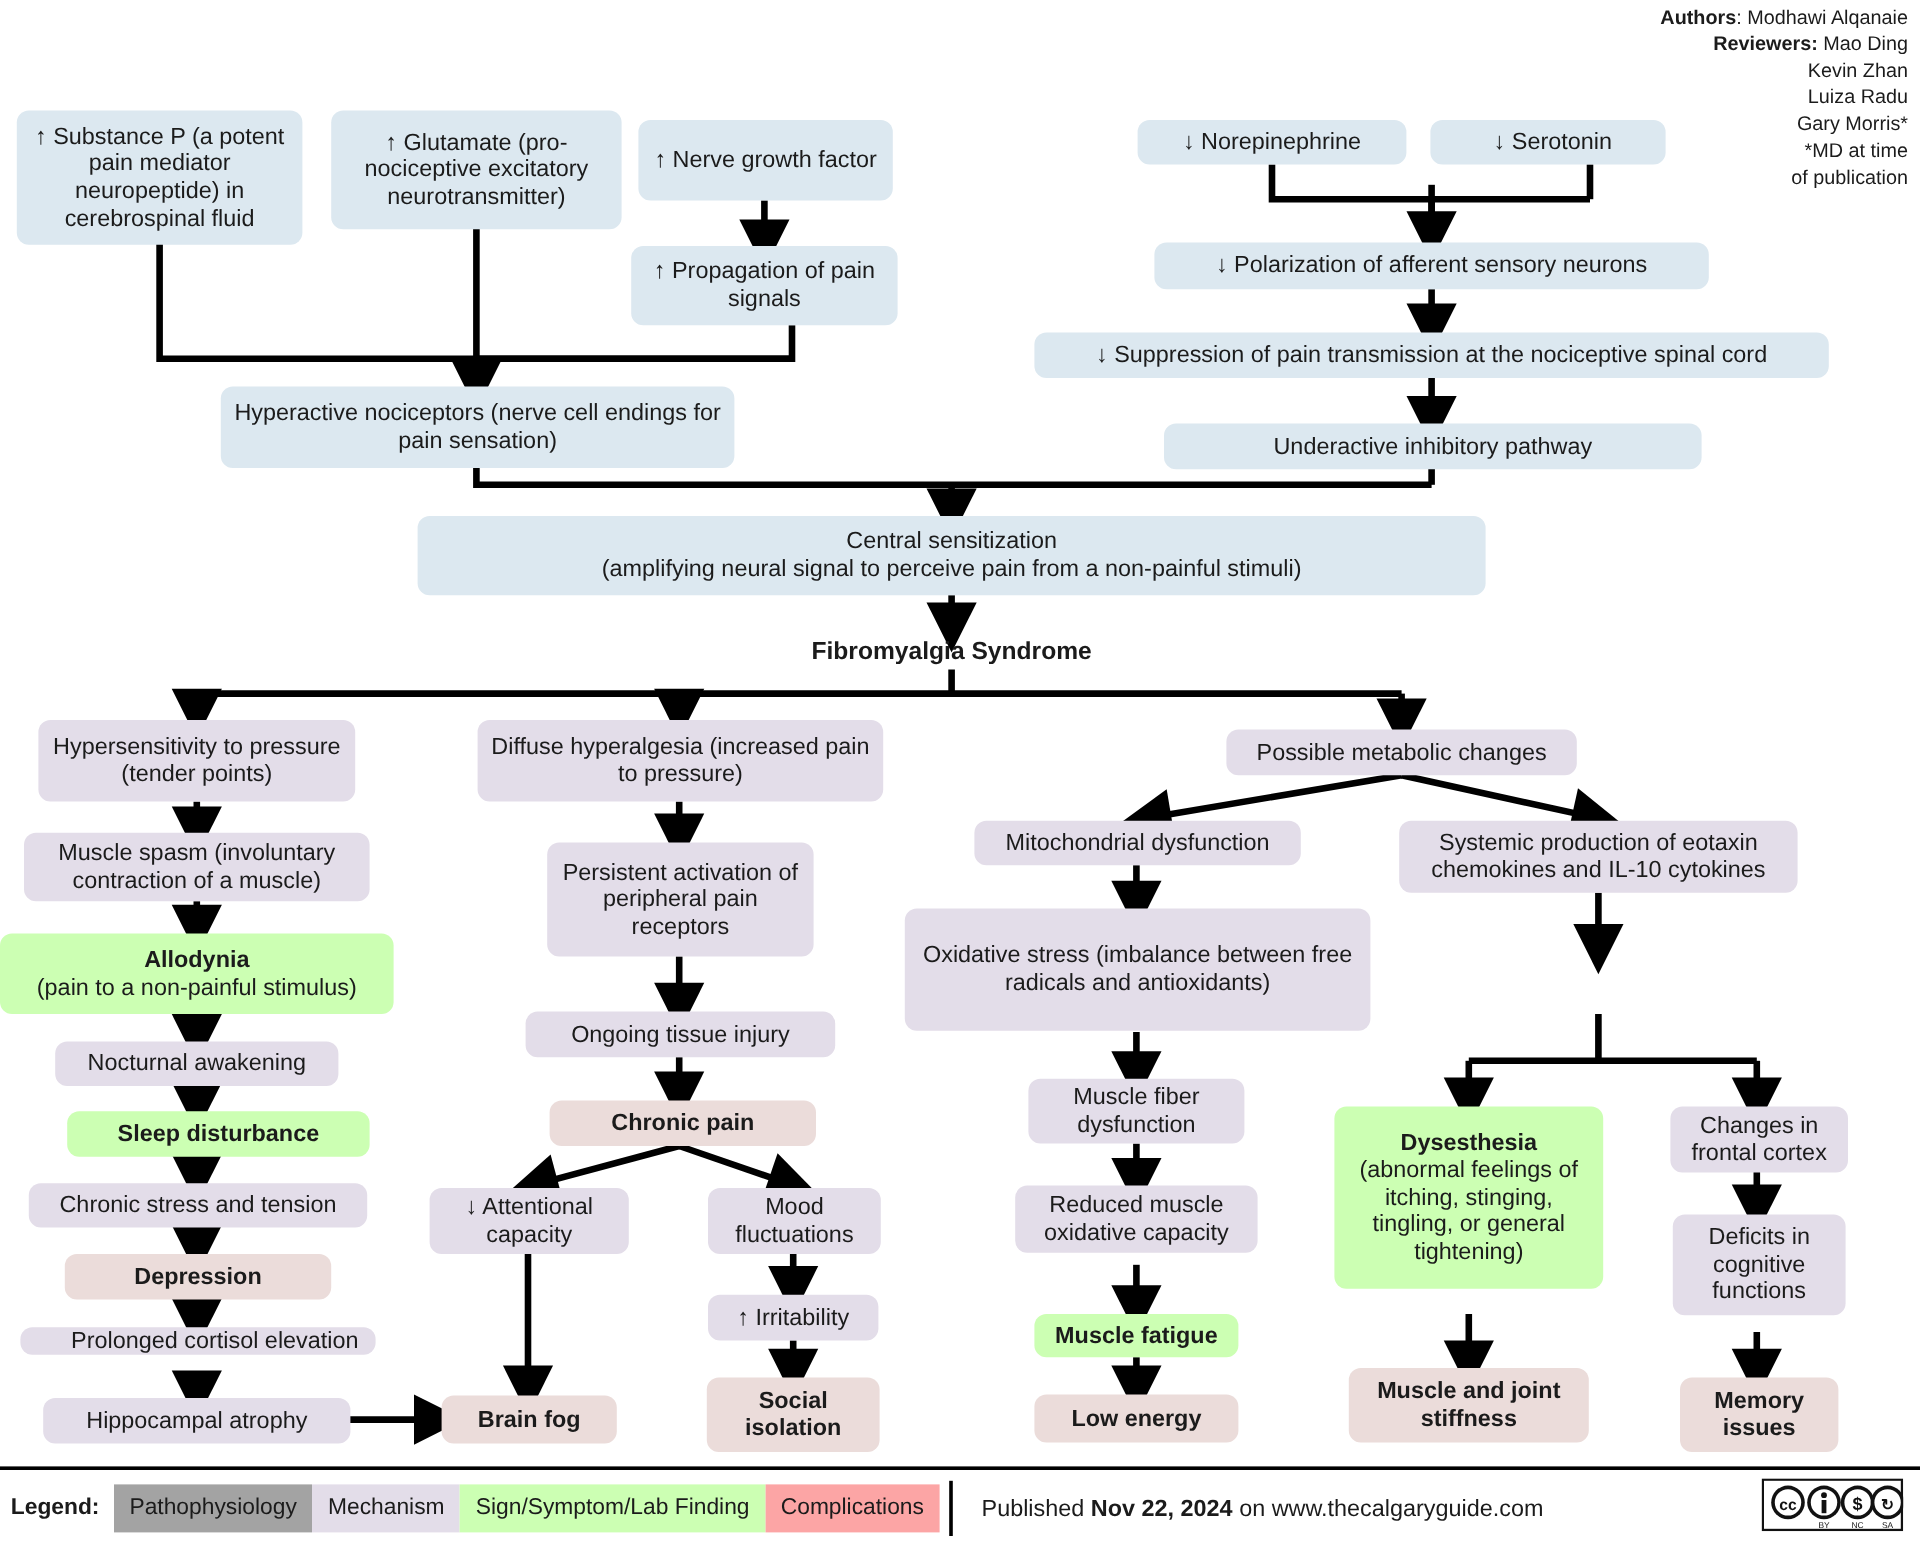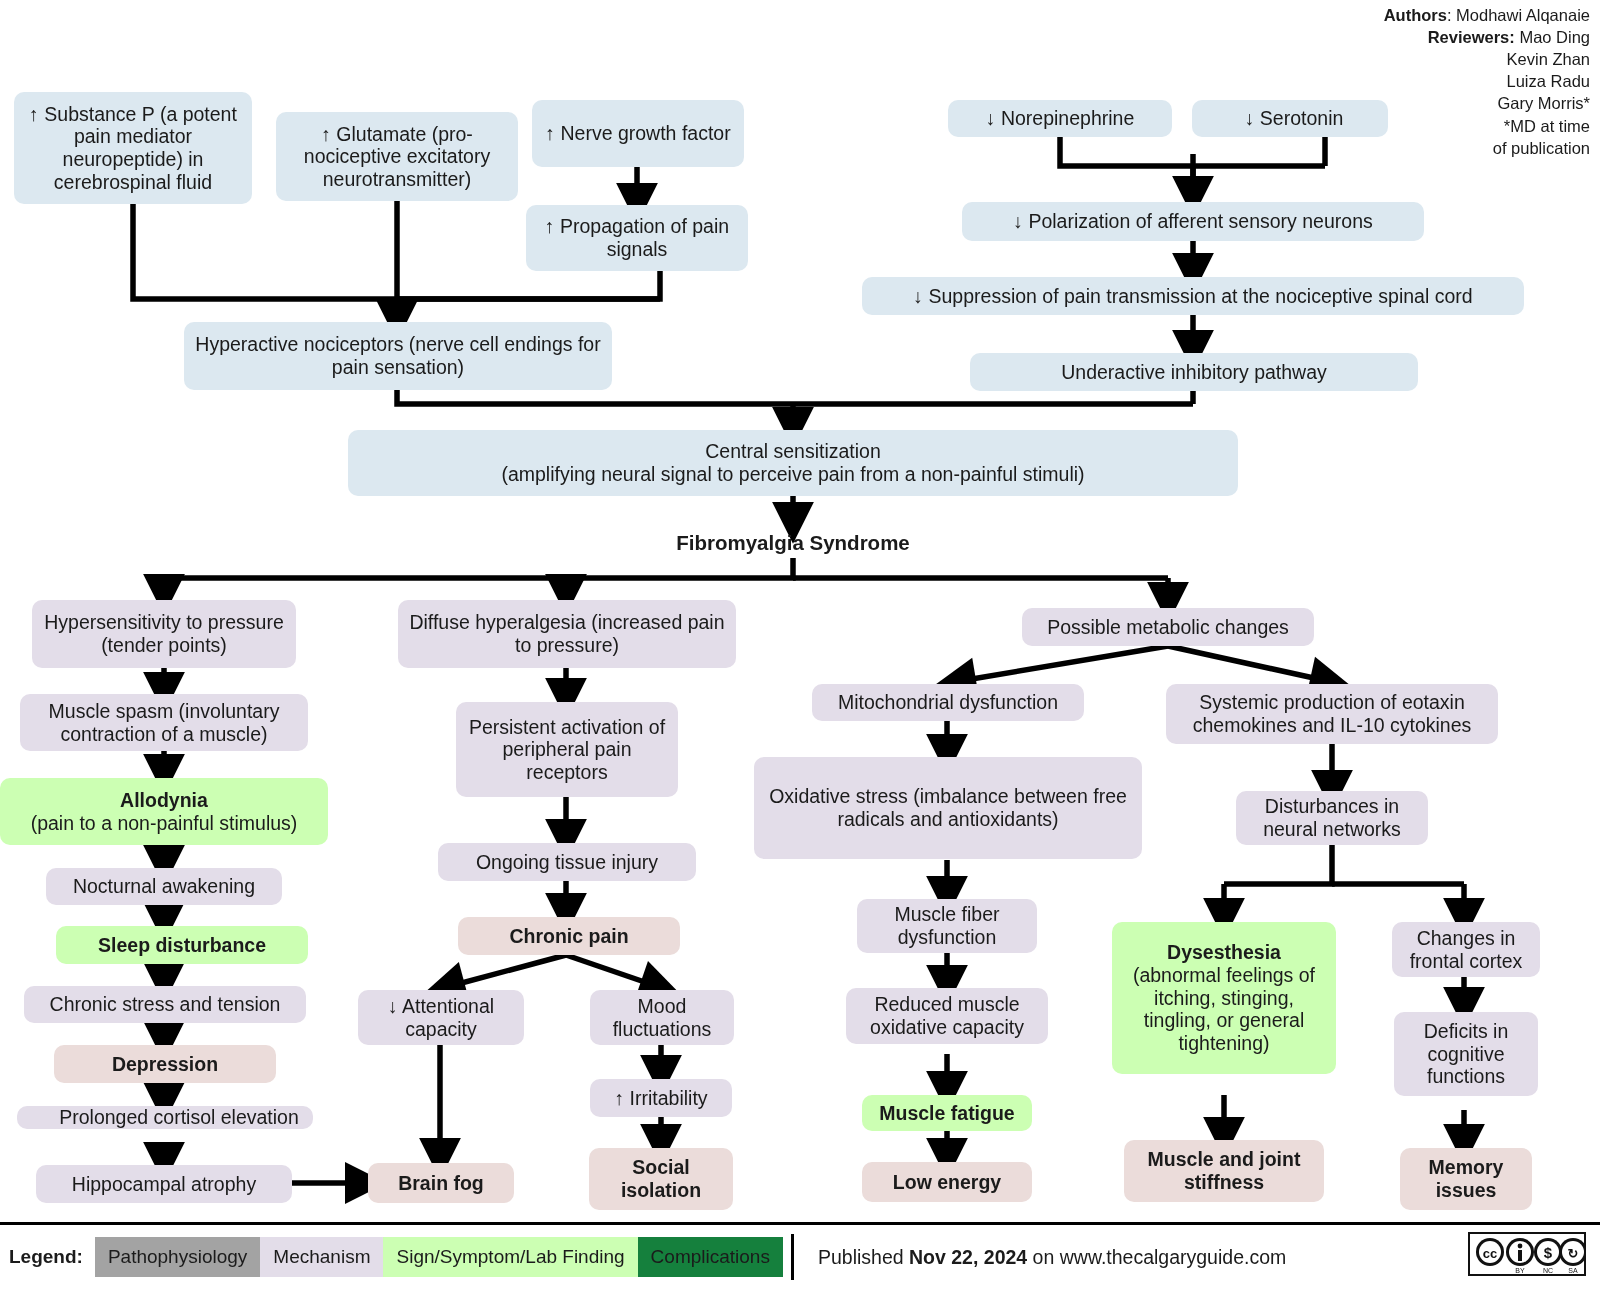--- a/index.html
+++ b/index.html
@@ -138,21 +138,21 @@
       <path d="M793,578 L1168,578"></path>
       <path d="M1332,845 L1332,884 L1224,884"></path>
       <path d="M1332,884 L1464,884"></path>
     </g>
   </svg>
 
   <div class="node patho" style="left:14px;top:92px;width:238px;height:112px;font-size:19.5px;">
     <span>↑ Substance P (a potent pain mediator neuropeptide) in cerebrospinal fluid</span>
     </div>
 
-  <div class="node patho" style="left:276px;top:92px;width:242px;height:89px;font-size:19.5px;margin-top:20px;">
+  <div class="node patho" style="left:276px;top:92px;width:242px;height:99px;font-size:19.5px;">
     <span>↑ Glutamate (pro-nociceptive excitatory neurotransmitter)</span>
     </div>
 
   <div class="node patho" style="left:532px;top:100px;width:212px;height:67px;font-size:19.5px;">
     <span>↑ Nerve growth factor</span>
     </div>
 
   <div class="node patho" style="left:526px;top:205px;width:222px;height:66px;font-size:19.5px;">
     <span>↑ Propagation of pain signals</span>
     </div>
@@ -288,23 +288,20 @@
     </div>
 
   <div class="node comp b" style="left:862px;top:1162px;width:170px;height:40px;font-size:19.5px;">
     <span>Low energy</span>
     </div>
 
   <div class="node mech" style="left:1166px;top:684px;width:332px;height:60px;font-size:19.5px;">
     <span>Systemic production of eotaxin chemokines and IL-10 cytokines</span>
     </div>
 
-  <div class="node mech" style="left:1236px;top:791px;width:192px;height:54px;font-size:19.5px;">
-    <span>Disturbances in neural networks</span>
-    </div>
 
   <div class="node sign" style="left:1112px;top:922px;width:224px;height:152px;font-size:19.5px;flex-direction:column;">
     <span class="b">Dysesthesia</span>
     <span>(abnormal feelings of itching, stinging, tingling, or general tightening)</span>
   </div>
 
   <div class="node mech" style="left:1392px;top:922px;width:148px;height:55px;font-size:19.5px;">
     <span>Changes in frontal cortex</span>
     </div>
 
@@ -325,21 +322,21 @@
     <div id="legendLabel">Legend:</div>
     <div class="legchip" style="background:#a3a3a3;">
         <span>Pathophysiology</span>
       </div>
     <div class="legchip" style="background:#e3dde9;">
         <span>Mechanism</span>
       </div>
     <div class="legchip" style="background:#ccffb3;">
         <span>Sign/Symptom/Lab Finding</span>
       </div>
-    <div class="legchip" style="background:#15803d;">
+    <div class="legchip" style="background:#fca5a5;">
         <span>Complications</span>
       </div>
     <div id="footdiv"></div>
     <div id="published"><span>Published </span><b>Nov 22, 2024</b><span> on www.thecalgaryguide.com</span></div>
   </div>
 
   <svg id="ccbadge" viewBox="0 0 118 44">
     <rect x="0" y="0" width="118" height="44" fill="#111"></rect>
     <rect x="2" y="2" width="114" height="40" fill="#fff"></rect>
     <g fill="#111">

